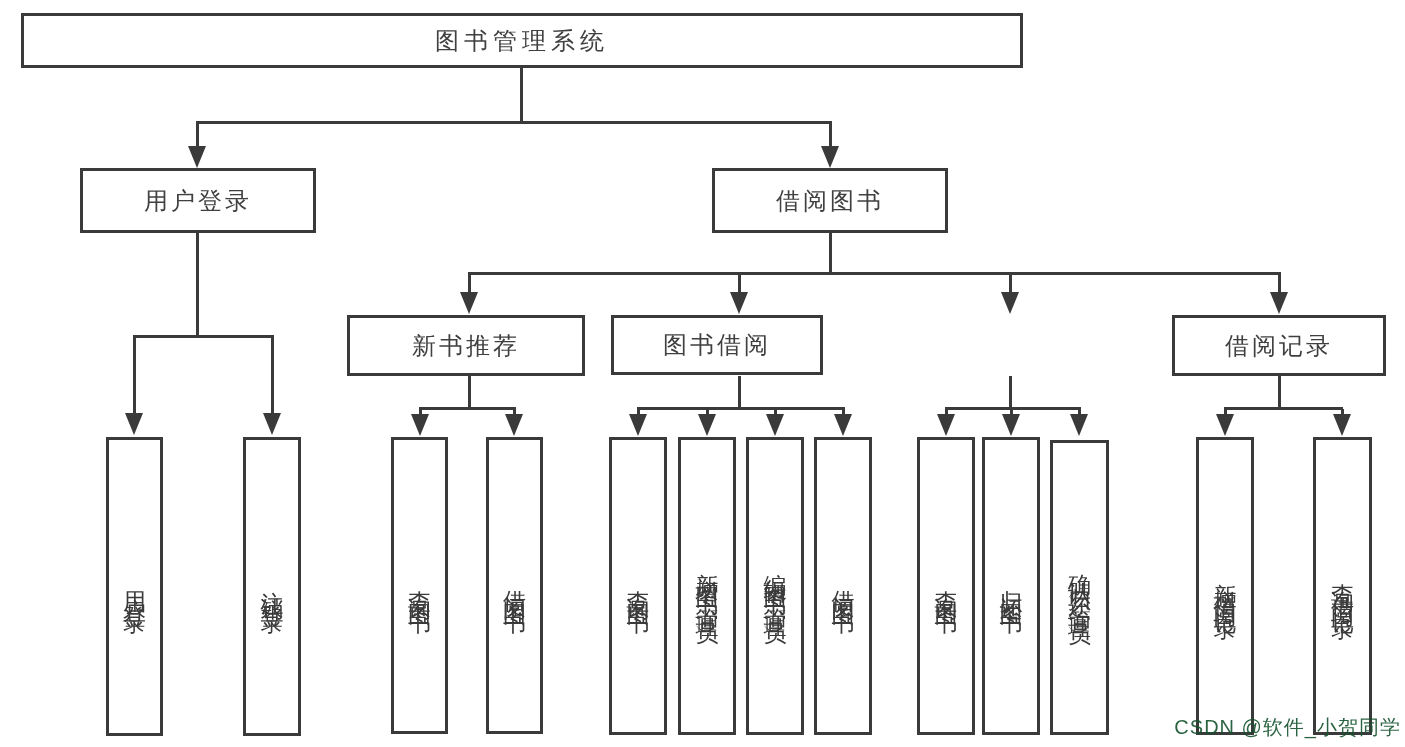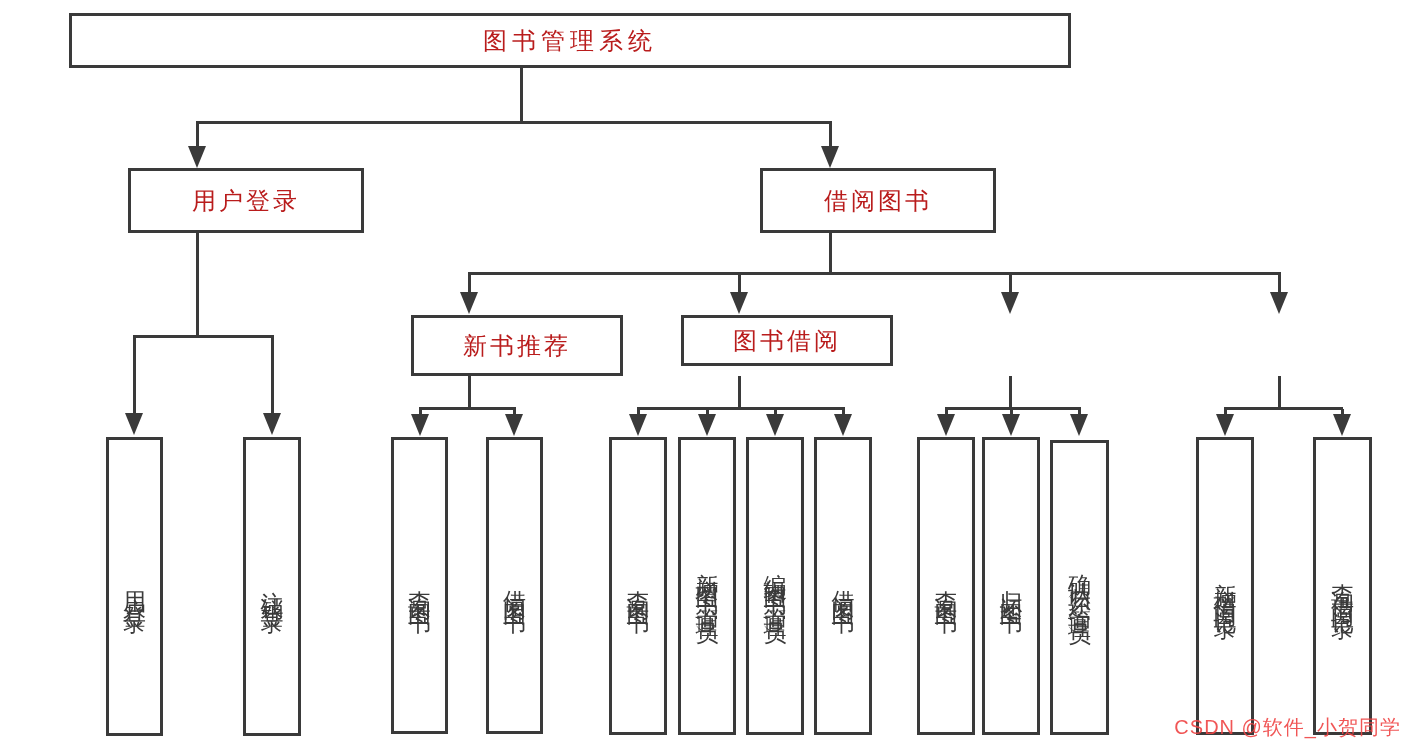--- a/index.html
+++ b/index.html
@@ -3,41 +3,41 @@
 <meta charset="utf-8">
 <style>
   html,body{margin:0;padding:0;background:#ffffff;}
   .stage{
     position:relative;width:1405px;height:747px;background:#ffffff;overflow:hidden;
     font-family:"Liberation Sans",sans-serif;color:#3a3a3a;
   }
   .box{
     position:absolute;box-sizing:border-box;border:3px solid #3a3a3a;background:#ffffff;
     display:flex;align-items:center;justify-content:center;
-    font-size:24px;letter-spacing:3px;color:#b91c1c;margin-left:48px;
+    font-size:24px;letter-spacing:3px;color:#404040;
   }
   .vbox{
     position:absolute;box-sizing:border-box;border:3px solid #3a3a3a;background:#ffffff;
     display:flex;align-items:center;justify-content:center;
   }
   .vlabel{
     writing-mode:vertical-rl;text-orientation:mixed;
     font-size:23px;letter-spacing:7px;color:#3a3a3a;line-height:1;white-space:nowrap;
   }
   .hline,.vline{position:absolute;background:#3a3a3a;}
   .hline{height:3px;}
   .vline{width:3px;}
   .arrow{
     position:absolute;width:0;height:0;
     border-left:9px solid transparent;border-right:9px solid transparent;
     border-top:22px solid #3a3a3a;
   }
   .watermark{
     position:absolute;right:4px;bottom:6px;
-    font-size:20px;letter-spacing:1px;color:#ef4444;opacity:.9;z-index:5;text-align:right;
+    font-size:20px;letter-spacing:1px;color:#14532d;opacity:.9;z-index:5;text-align:right;
   }
 </style>
 </head>
 <body>
 
 <div class="stage">
 
   <div class="box" style="left:21px;top:13px;width:1002px;height:55px;letter-spacing:5px;">图书管理系统</div>
 
   <div class="vline" style="left:520px;top:68px;height:53px;"></div>
@@ -61,22 +61,23 @@
   <div class="hline" style="left:468px;top:272px;width:813px;"></div>
   <div class="vline" style="left:468px;top:274px;height:19px;"></div>
   <div class="arrow" style="left:460px;top:292px;"></div>
   <div class="vline" style="left:738px;top:274px;height:19px;"></div>
   <div class="arrow" style="left:730px;top:292px;"></div>
   <div class="vline" style="left:1009px;top:274px;height:19px;"></div>
   <div class="arrow" style="left:1001px;top:292px;"></div>
   <div class="vline" style="left:1278px;top:274px;height:19px;"></div>
   <div class="arrow" style="left:1270px;top:292px;"></div>
 
-  <div class="box" style="left:363px;top:315px;width:212px;height:61px;">新书推荐</div>
-  <div class="box" style="left:633px;top:315px;width:212px;height:51px;">图书借阅</div>
+  <div class="box" style="left:347px;top:315px;width:238px;height:61px;">新书推荐</div>
+  <div class="box" style="left:611px;top:315px;width:212px;height:60px;">图书借阅</div>
+  <div class="box" style="left:1172px;top:315px;width:214px;height:61px;">借阅记录</div>
 
   <div class="vline" style="left:468px;top:376px;height:31px;"></div>
   <div class="hline" style="left:419px;top:407px;width:97px;"></div>
   <div class="vline" style="left:419px;top:409px;height:6px;"></div>
   <div class="arrow" style="left:411px;top:414px;"></div>
   <div class="vline" style="left:513px;top:409px;height:6px;"></div>
   <div class="arrow" style="left:505px;top:414px;"></div>
 
   <div class="vline" style="left:738px;top:376px;height:31px;"></div>
   <div class="hline" style="left:637px;top:407px;width:208px;"></div>

